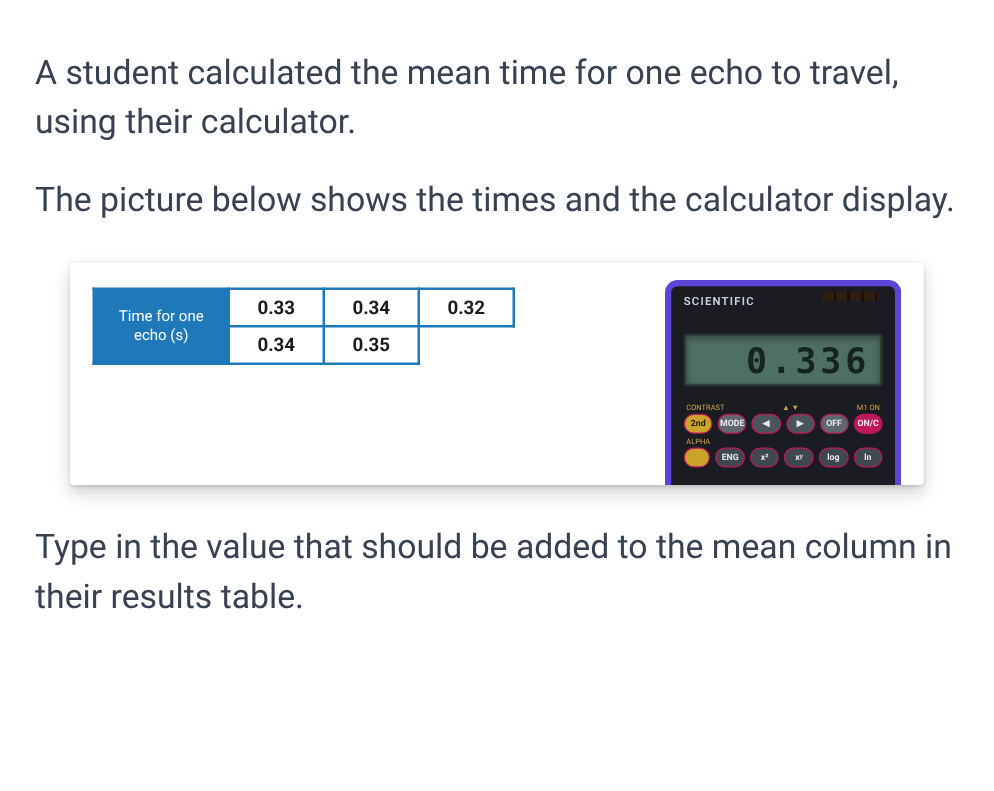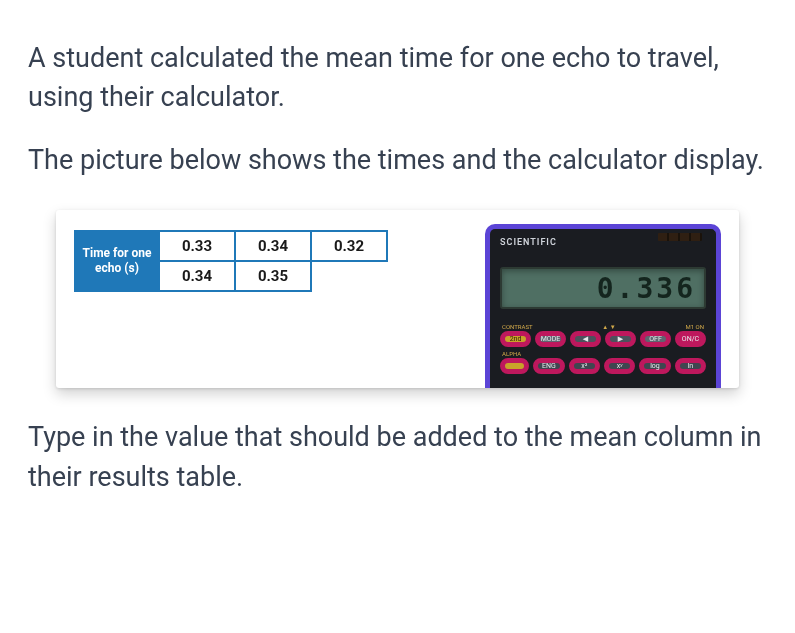--- a/index.html
+++ b/index.html
@@ -42,37 +42,37 @@
     text-align: center;
     font-weight: 700;
     font-size: 15px;
     color: #1a1a1a;
     background: #ffffff;
   }
   .data-table th {
     background: #1f78b8;
     color: #ffffff;
     font-size: 12px;
-    font-weight: 700;
+    font-weight: 400;
     line-height: 1.25;
-    width: 84px;
+    width: 108px;
     padding: 6px 6px;
   }
   .data-table td {
     width: 76px;
     height: 30px;
   }
   .data-table td.empty {
     border: none;
     background: transparent;
   }
 
   
   .calc {
-    width: 236px;
+    width: 189px;
     background: #1a1c21;
     border: 5px solid #5b44d6;
     border-bottom: none;
     border-radius: 10px 10px 0 0;
     padding: 8px 10px 0 10px;
     position: relative;
     height: 180px;
   }
   .calc-solar {
     position: absolute;
@@ -123,22 +123,22 @@
   .cbtn {
     flex: 1;
     height: 16px;
     border-radius: 8px;
     background: #3f4750;
     color: #e8eaec;
     font-size: 7px;
     display: flex;
     align-items: center;
     justify-content: center;
-    font-weight: 400;
-    border: 5px solid #be185d;
+    font-weight: 700;
+    border: 1px solid #be185d;
   }
   .cbtn.light { background: #5e6670; }
   .cbtn.yellow { background: #c9a32a; color:#2a1e05; }
   .cbtn.red { background: #be185d; }
   .cbtn.arrow { background: #4b535d; }
   .arrows-tri {
     display:flex; gap:3px; align-items:center;
     color:#d0a84a; font-size:6px;
   }
 </style>

